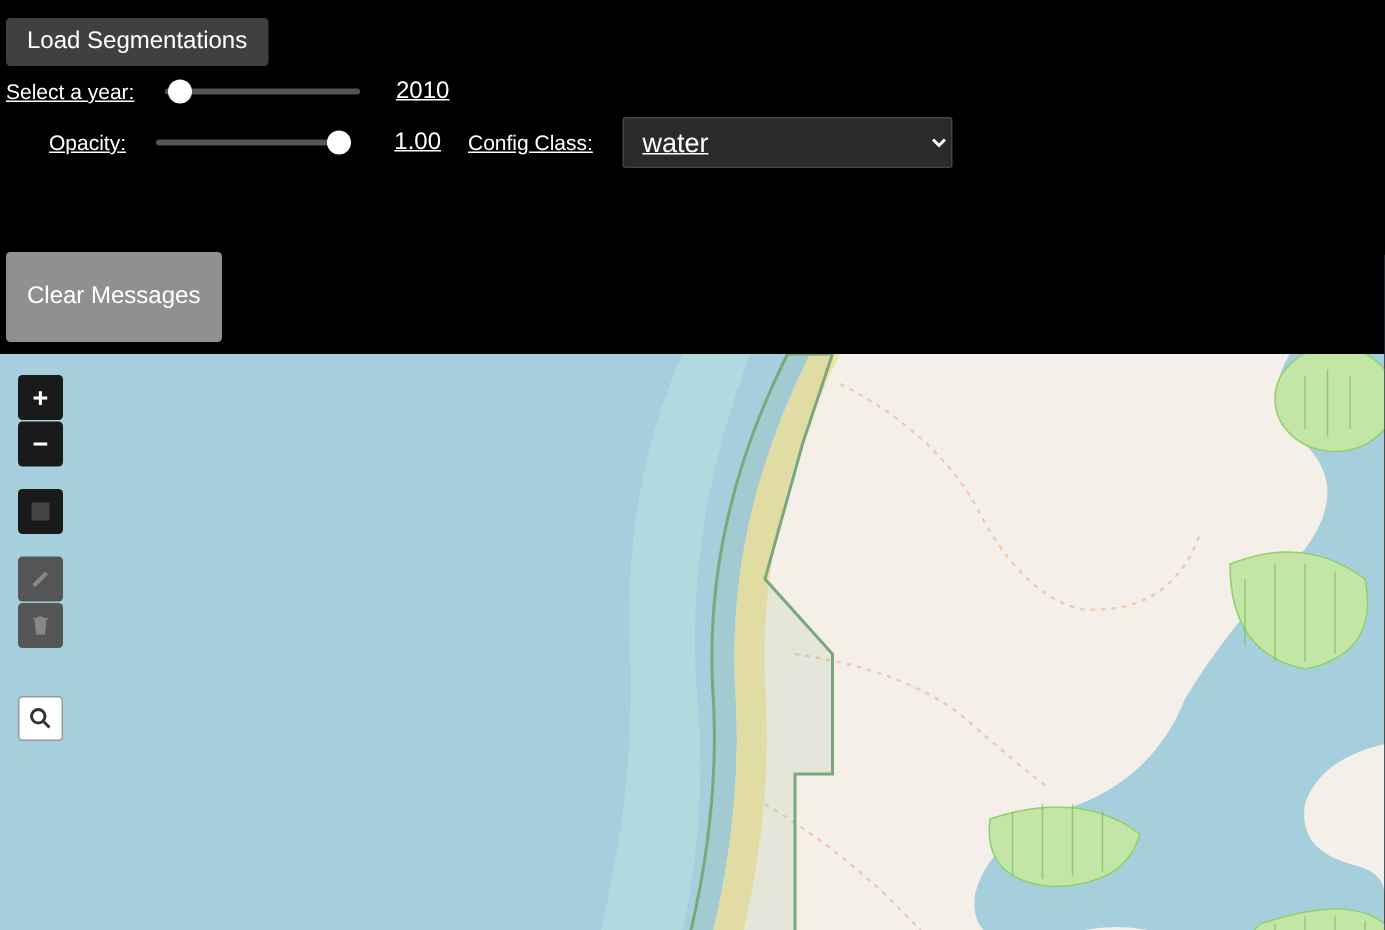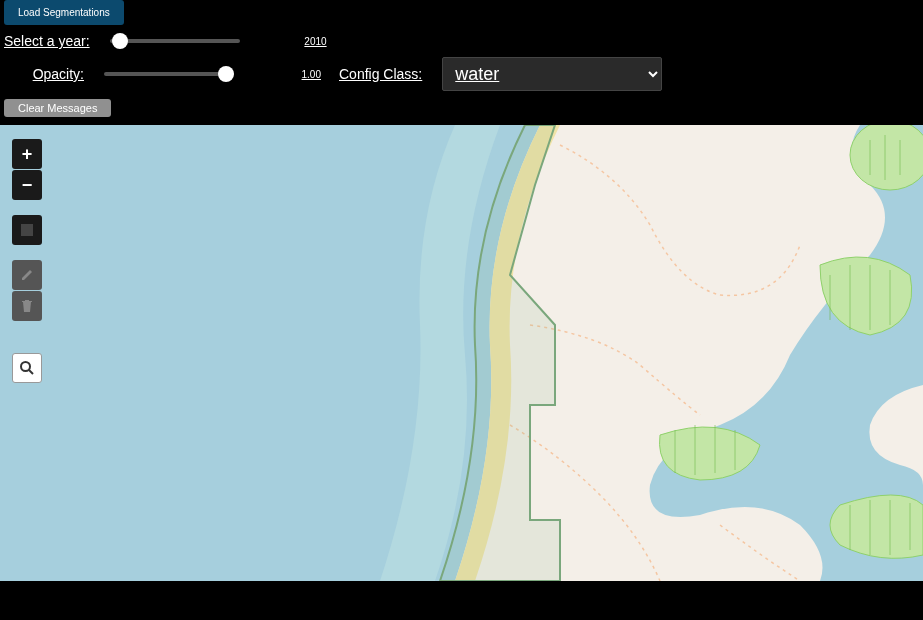--- a/index.html
+++ b/index.html
@@ -10,33 +10,33 @@
   .title { font-size: 22px; font-weight: bold; margin: 0 0 10px 0; }
   
   .right-panel { text-align: right; font-size: 13px; min-width: 260px; }
   .save-desc { margin-bottom: 6px; white-space: nowrap; overflow: hidden; }
   .save-desc b { font-weight: bold; }
   .cfg-btn { display: block; width: 150px; padding: 7px 0; text-align: center; border: none; border-radius: 3px; color: #fff; font-size: 14px; margin: 0 auto 6px 0; cursor: pointer; }
   .btn-blue { background: #4f93ce; }
   .btn-green { background: #5cb85c; }
   
   .controls { display: flex; flex-direction: column; gap: 8px; padding-left: 4px; }
-  .btn-primary { background: #0c4a6e; border: none; color: #fff; padding: 7px 14px; border-radius: 3px; font-size: 10px; cursor: pointer; width: fit-content; }
-  .btn-gray { background: #909090; border: none; color: #fff; padding: 3px 14px; border-radius: 3px; font-size: 11px; cursor: pointer; width: fit-content; }
+  .btn-primary { background: #404040; border: none; color: #fff; padding: 7px 14px; border-radius: 3px; font-size: 16px; cursor: pointer; width: fit-content; margin-top: 12px; }
+  .btn-gray { background: #909090; border: none; color: #fff; padding: 21px 14px; border-radius: 3px; font-size: 16px; cursor: pointer; width: fit-content; margin-top: 48px; }
   
   .row { display: flex; align-items: center; gap: 18px; }
   .control-group { display: flex; align-items: center; gap: 20px; text-decoration: underline; }
   .label { font-size: 14px; min-width: 80px; text-align: right; }
   .label-left { font-size: 14px; }
   
   input[type=range] { -webkit-appearance: none; appearance: none; width: 130px; height: 4px; background: #555; border-radius: 2px; outline: none; }
   input[type=range]::-webkit-slider-thumb { -webkit-appearance: none; width: 16px; height: 16px; border-radius: 50%; background: #fff; cursor: pointer; }
   input[type=range]::-moz-range-thumb { width: 16px; height: 16px; border-radius: 50%; background: #fff; border: none; cursor: pointer; }
   
-  .value { font-size: 10px; min-width: 40px; text-align: right; margin-left: 27px; }
+  .value { font-size: 16px; min-width: 40px; text-align: right; }
   
   select { background: #2a2a2a; color: #fff; border: 1px solid #444; padding: 5px 8px; font-size: 18px; width: 220px; border-radius: 2px; }
   
   .map-container { position: relative; width: 923px; height: 456px; overflow: hidden; }
   .map-svg { position: absolute; inset: 0; }
   
   .map-controls-stack { position: absolute; top: 14px; left: 12px; display: flex; flex-direction: column; gap: 0; }
   .map-ctrl-btn { width: 30px; height: 30px; background: #1a1a1a; color: #fff; border: none; display: flex; align-items: center; justify-content: center; font-size: 18px; font-weight: bold; cursor: pointer; margin-bottom: 1px; border-radius: 3px; }
   .map-ctrl-btn.dim { background: #555; color: #888; }
   .map-controls-stack .group { margin-bottom: 14px; display:flex; flex-direction:column; }

